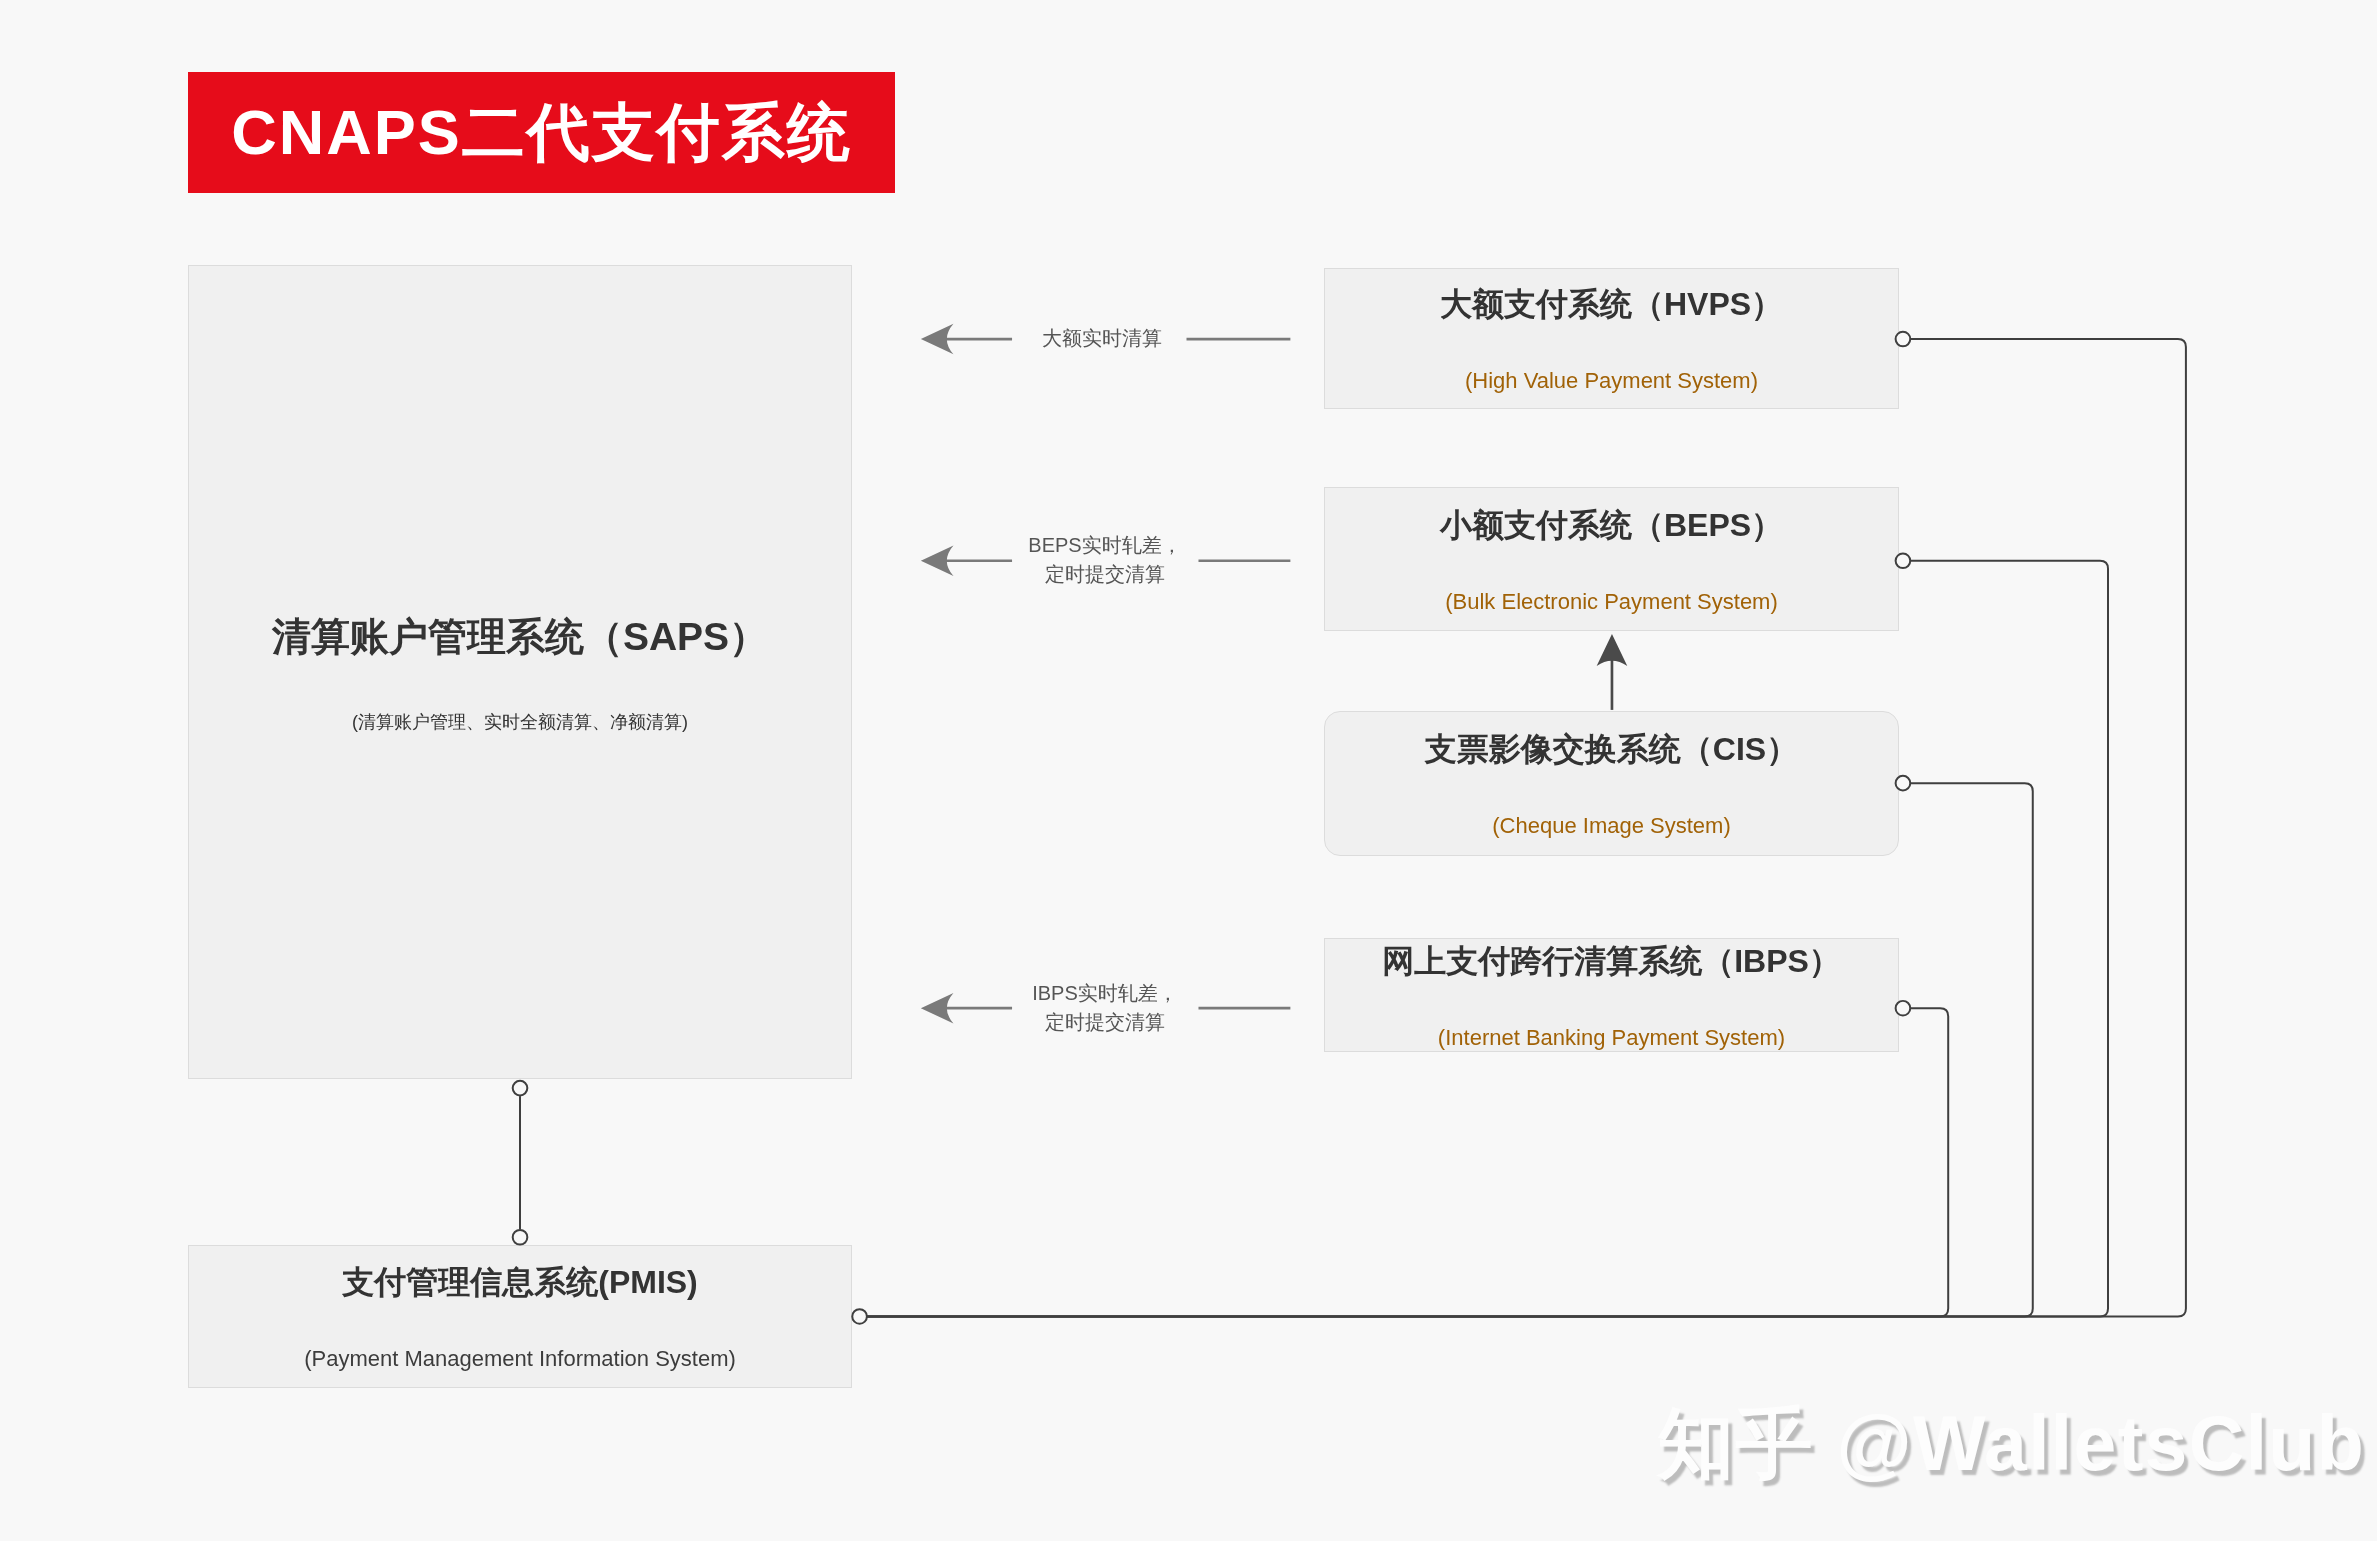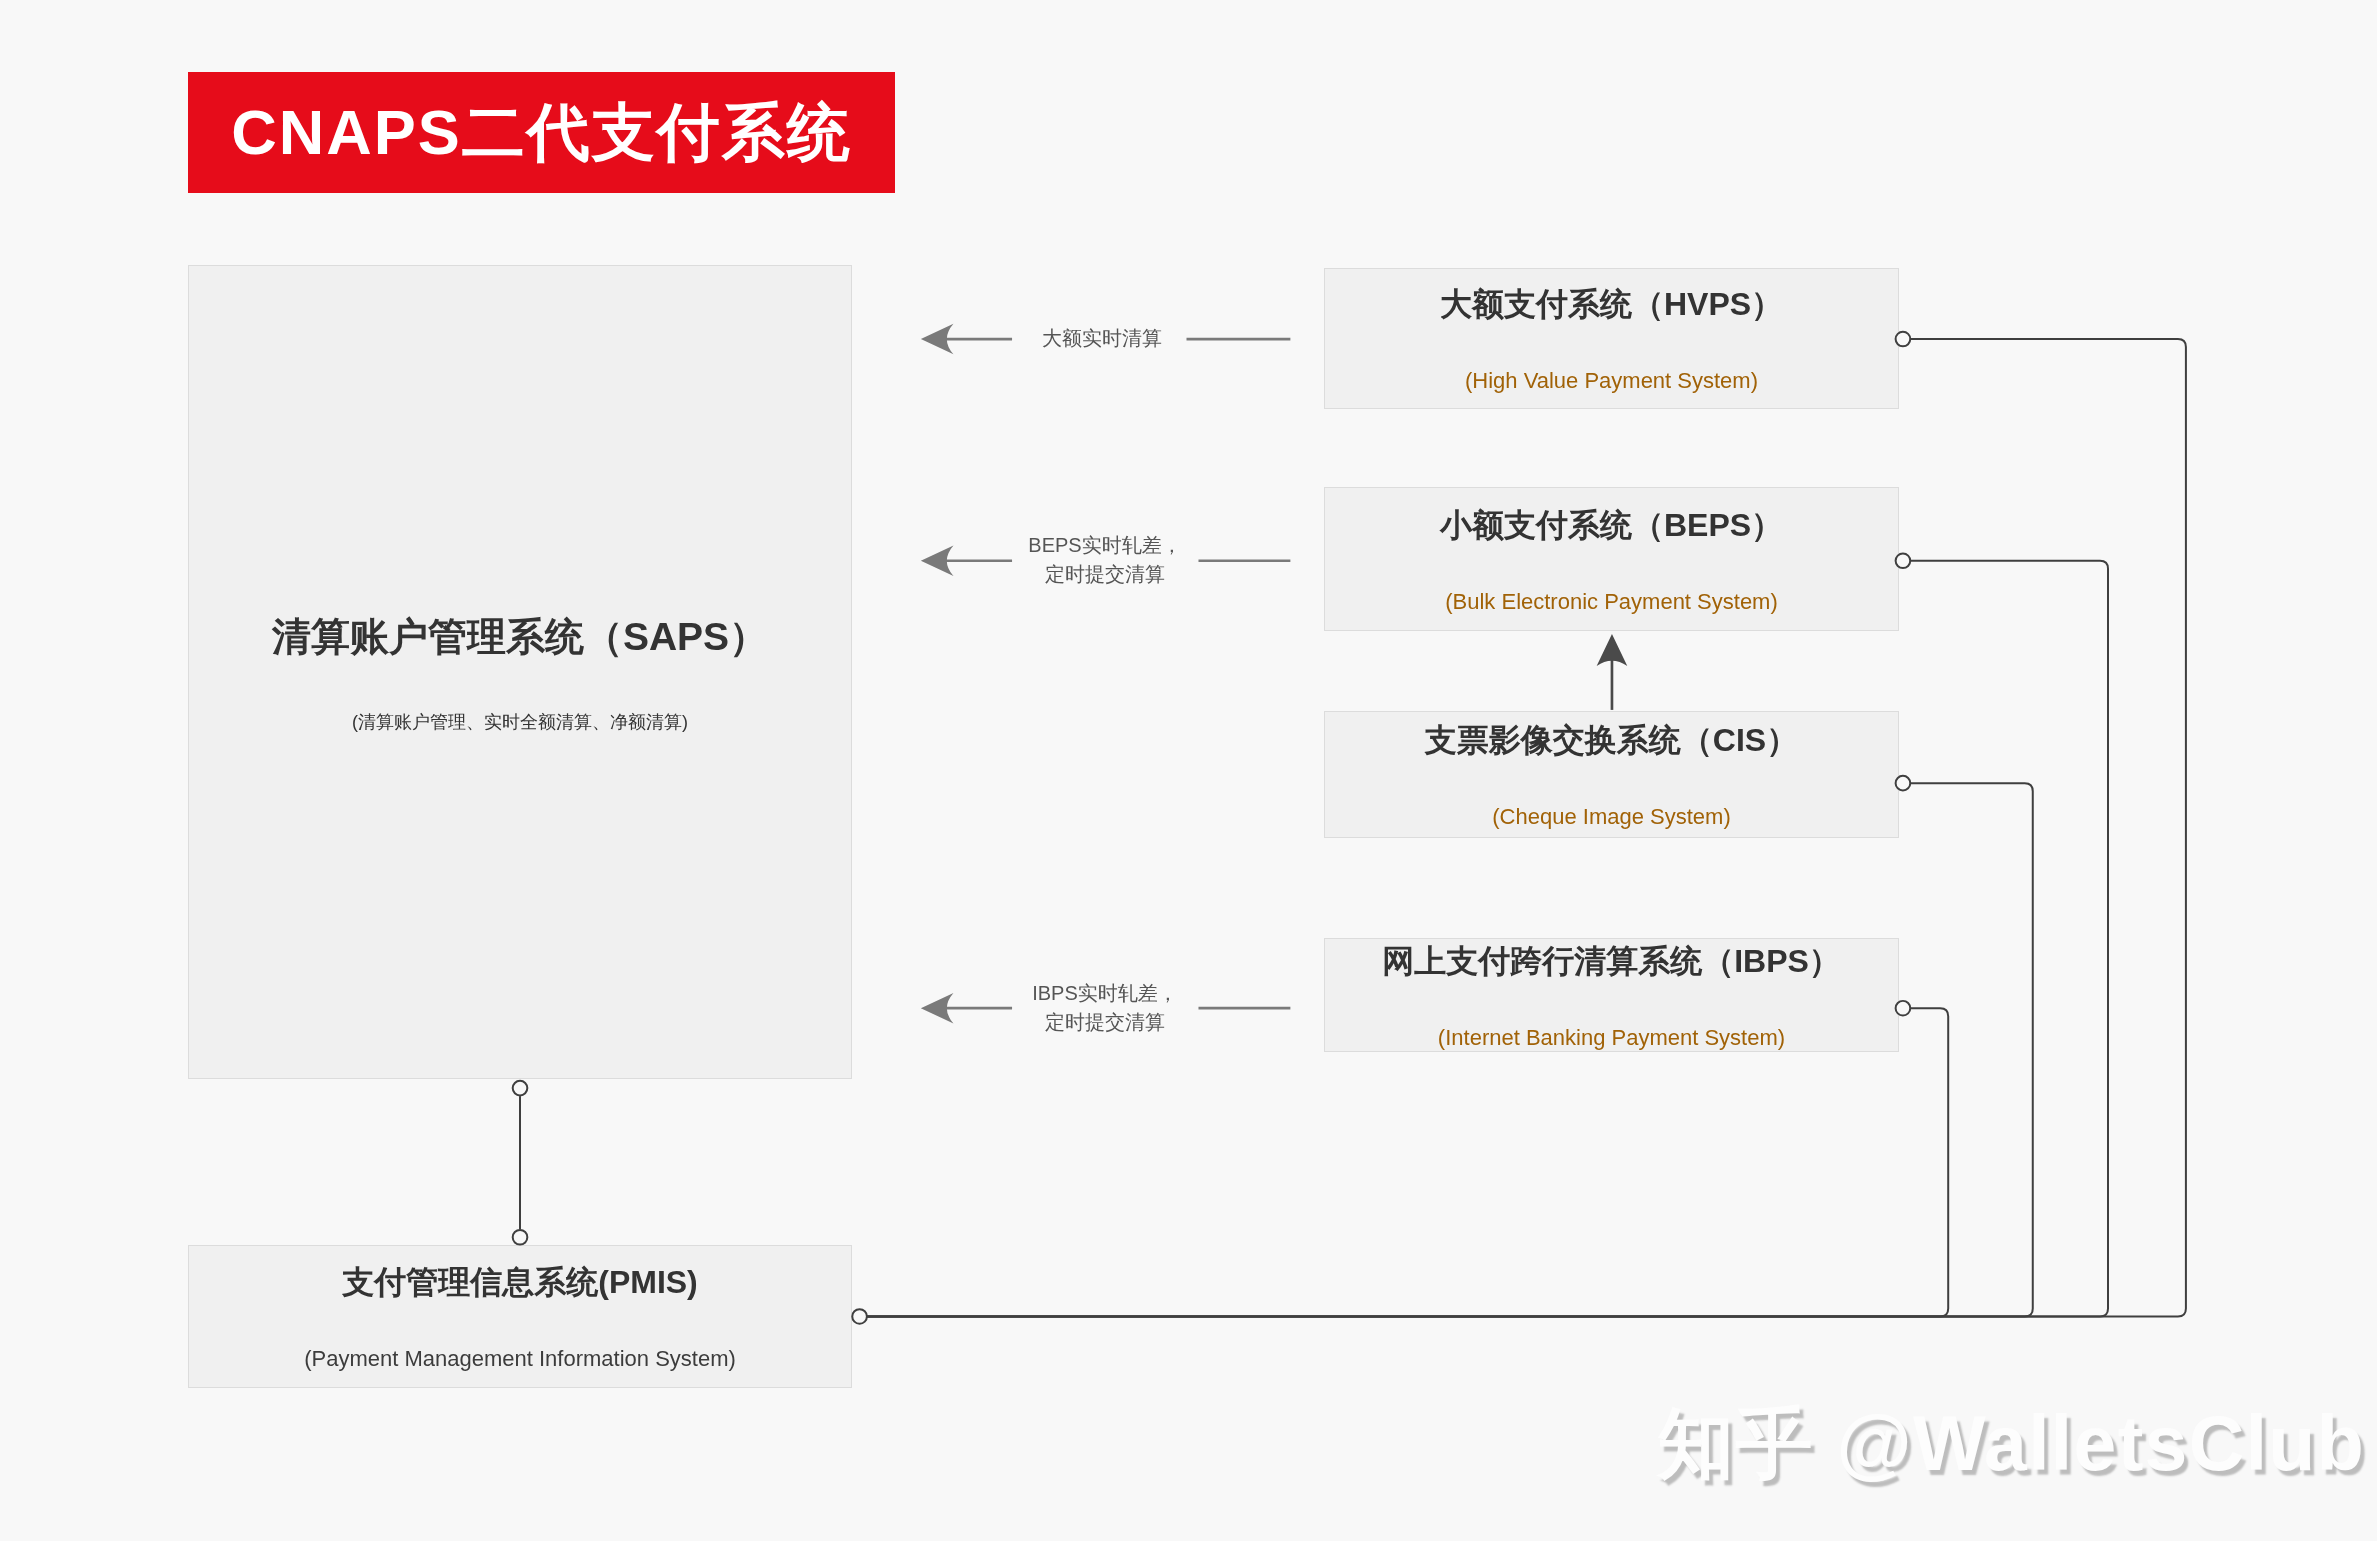--- a/index.html
+++ b/index.html
@@ -27,21 +27,21 @@
 
   .node-saps{left:188px;top:265px;width:664px;height:814px;}
   .node-saps .node-title{font-size:39px;margin-bottom:17.3px;}
   .node-saps .node-sub{font-size:18px;}
 
   .right-node{left:1324px;width:575px;}
   .right-node .node-title{font-size:32px;margin-bottom:12px;}
   .right-node .node-sub{font-size:22px;color:#a16207;}
   .node-hvps{top:268px;height:141px;}
   .node-beps{top:487px;height:144px;}
-  .node-cis{top:711px;height:127px;}
+  .node-cis{top:711px;height:145px;border-radius:16px;}
   .node-ibps{top:938px;height:114px;}
 
   .node-pmis{left:188px;top:1245px;width:664px;height:143px;}
   .node-pmis .node-title{font-size:32px;margin-bottom:12px;}
   .node-pmis .node-sub{font-size:22px;color:#3c3c3c;}
 
   .overlay{position:absolute;left:0;top:0;width:2377px;height:1541px;pointer-events:none;}
 
   .edge-label{
     position:absolute;color:var(--label-text);font-size:20px;line-height:29px;

